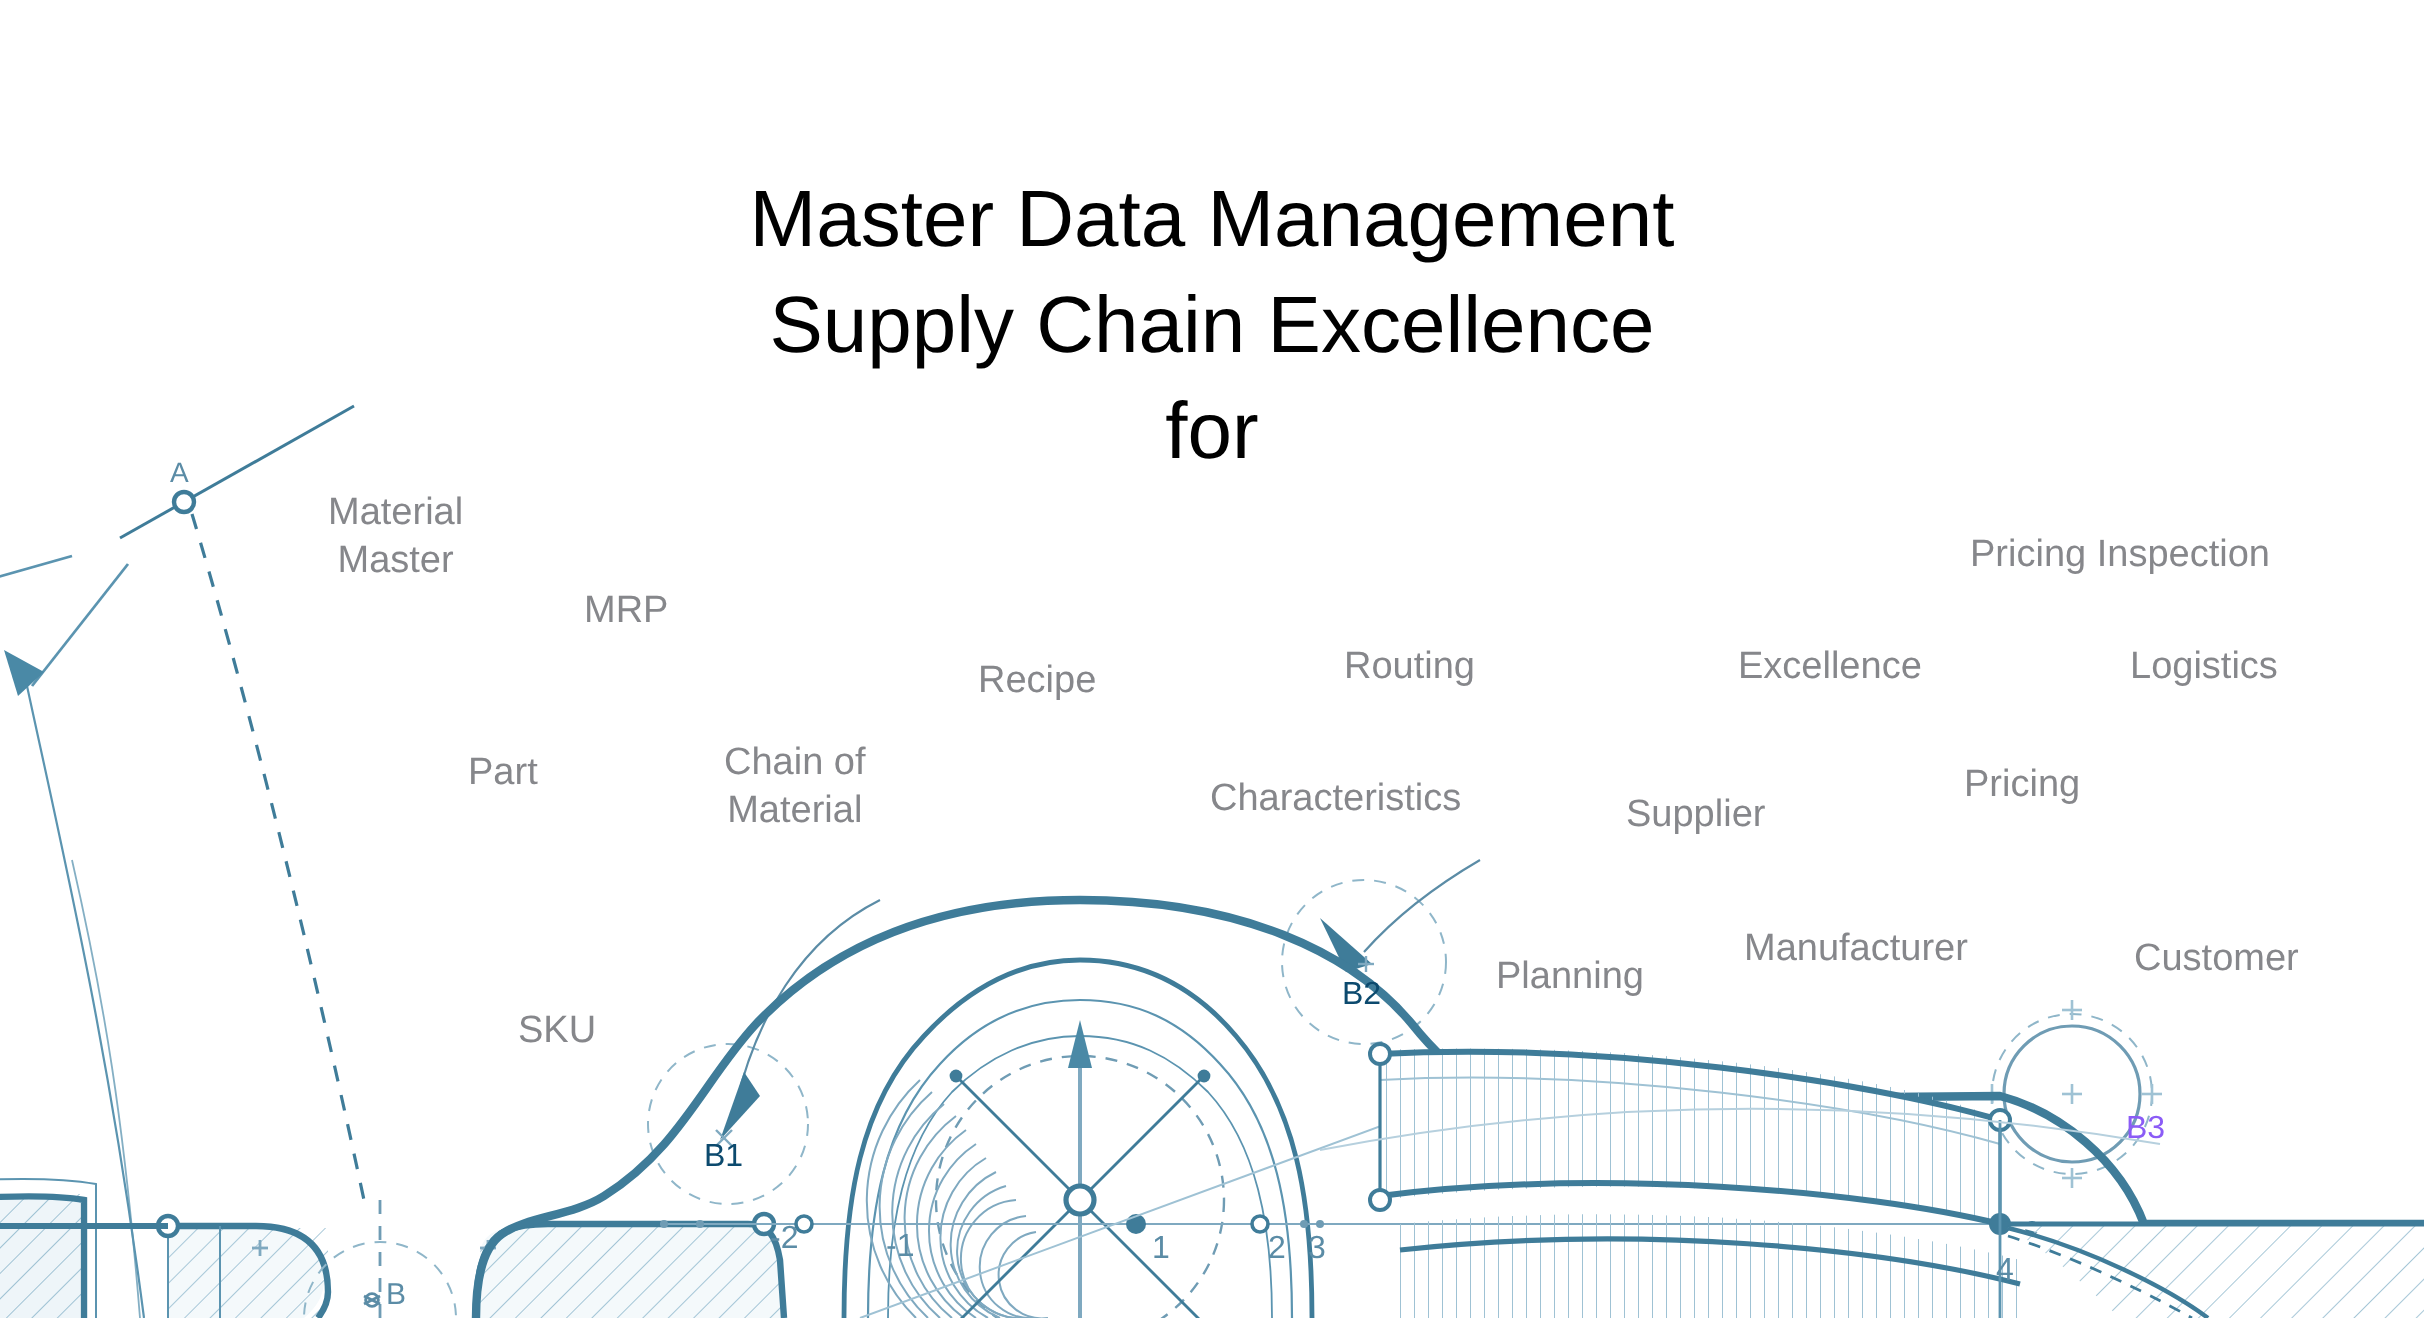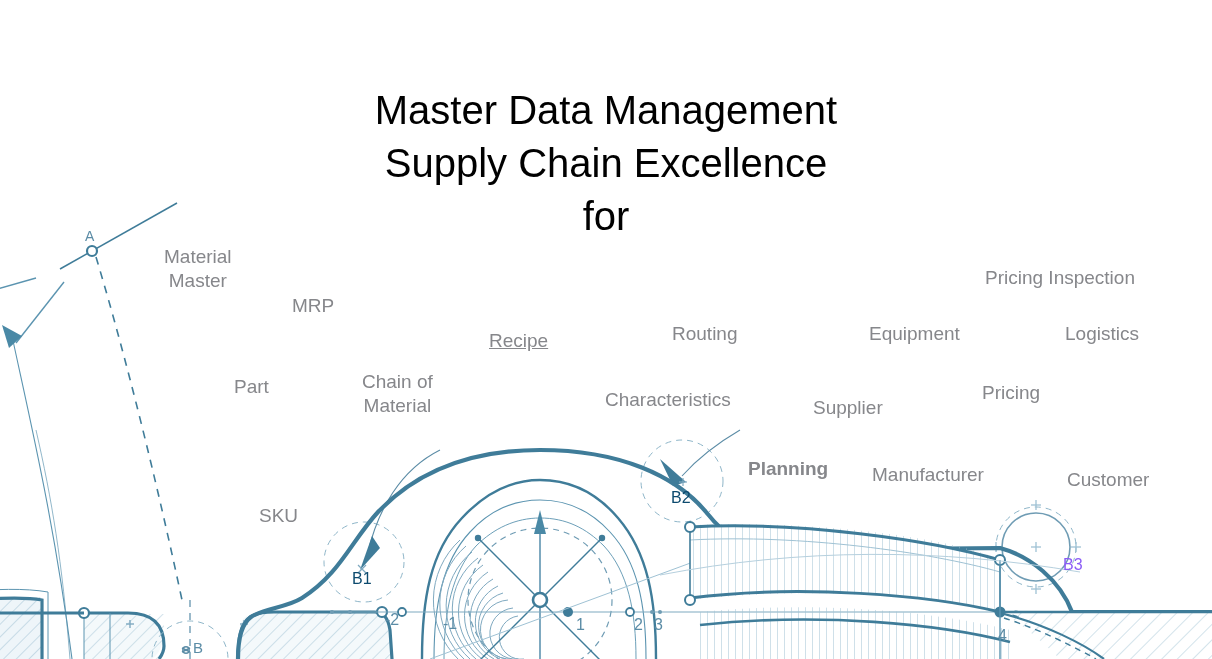--- a/index.html
+++ b/index.html
@@ -294,32 +294,32 @@
     <div class="title-line">Supply Chain Excellence</div>
     <div class="title-line">for</div>
   </div>
 
   <div>
     <div class="kw two-line" style="left:164px;top:245px;">
       <div>Material</div>
       <div>Master</div>
     </div>
     <div class="kw" style="left:292px;top:294px;">MRP</div>
-    <div class="kw" style="left:489px;top:329px;text-decoration:underline;">Recipe</div>
+    <div class="kw" style="left:489px;top:329px;">Recipe</div>
     <div class="kw" style="left:672px;top:322px;text-align:center;">Routing</div>
-    <div class="kw" style="left:869px;top:322px;">Equipment</div>
+    <div class="kw" style="left:869px;top:322px;">Excellence</div>
     <div class="kw" style="left:985px;top:266px;">Pricing Inspection</div>
     <div class="kw" style="left:1065px;top:322px;">Logistics</div>
     <div class="kw" style="left:234px;top:375px;">Part</div>
     <div class="kw two-line" style="left:362px;top:370px;">
       <div>Chain of</div>
       <div>Material</div>
     </div>
     <div class="kw" style="left:605px;top:388px;">Characteristics</div>
     <div class="kw" style="left:813px;top:396px;">Supplier</div>
     <div class="kw" style="left:982px;top:381px;">Pricing</div>
     <div class="kw" style="left:259px;top:504px;">SKU</div>
-    <div class="kw" style="left:748px;top:457px;font-weight:bold;">Planning</div>
+    <div class="kw" style="left:748px;top:477px;">Planning</div>
     <div class="kw" style="left:872px;top:463px;">Manufacturer</div>
     <div class="kw" style="left:1067px;top:468px;">Customer</div>
   </div>
 
 </div>
 
 </body></html>

